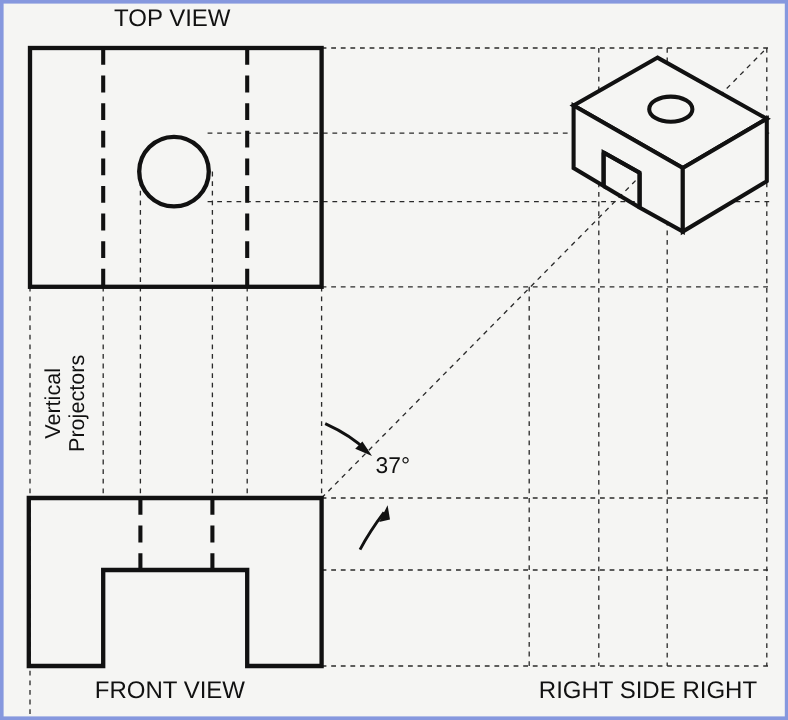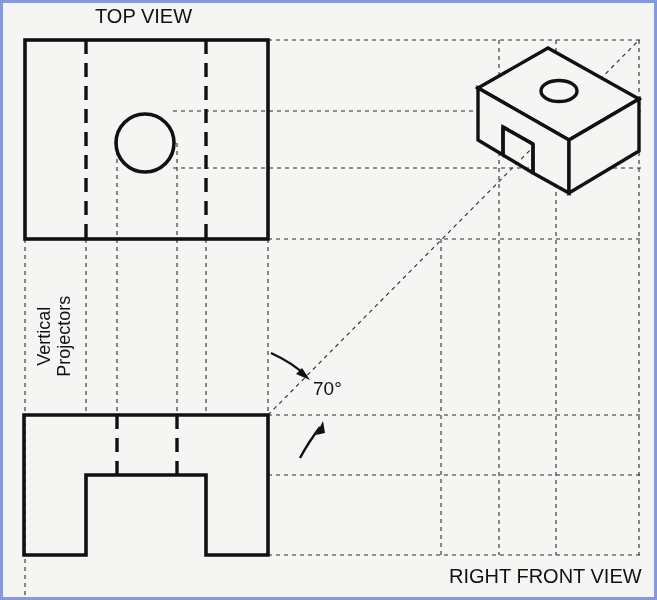--- a/index.html
+++ b/index.html
@@ -103,22 +103,23 @@
       <path d="M 268,350 Q 290,360 303,373" stroke="#111111" stroke-width="2.4"></path>
       <polygon points="307,377 293,371 299,365" fill="#111111" stroke="none"></polygon>
 
       <path d="M 297,455 Q 305,440 317,424" stroke="#111111" stroke-width="2.4"></path>
       <polygon points="320,418 313,432 322,430" fill="#111111" stroke="none"></polygon>
     </g>
   </svg>
 
   <div class="lbl" id="lbl-top-view">TOP VIEW</div>
 
+  <div class="lbl" id="lbl-front-view">FRONT VIEW</div>
 
-  <div class="lbl" id="lbl-right-side-view">RIGHT FRONT VIEW</div>
+  <div class="lbl" id="lbl-right-side-view">RIGHT SIDE RIGHT</div>
 
-  <div class="lbl" id="lbl-angle">70°</div>
+  <div class="lbl" id="lbl-angle">37°</div>
 
 
   <div class="lbl" id="lbl-vertical">Vertical
 Projectors</div>
 
 </div>
 
 </body></html>

